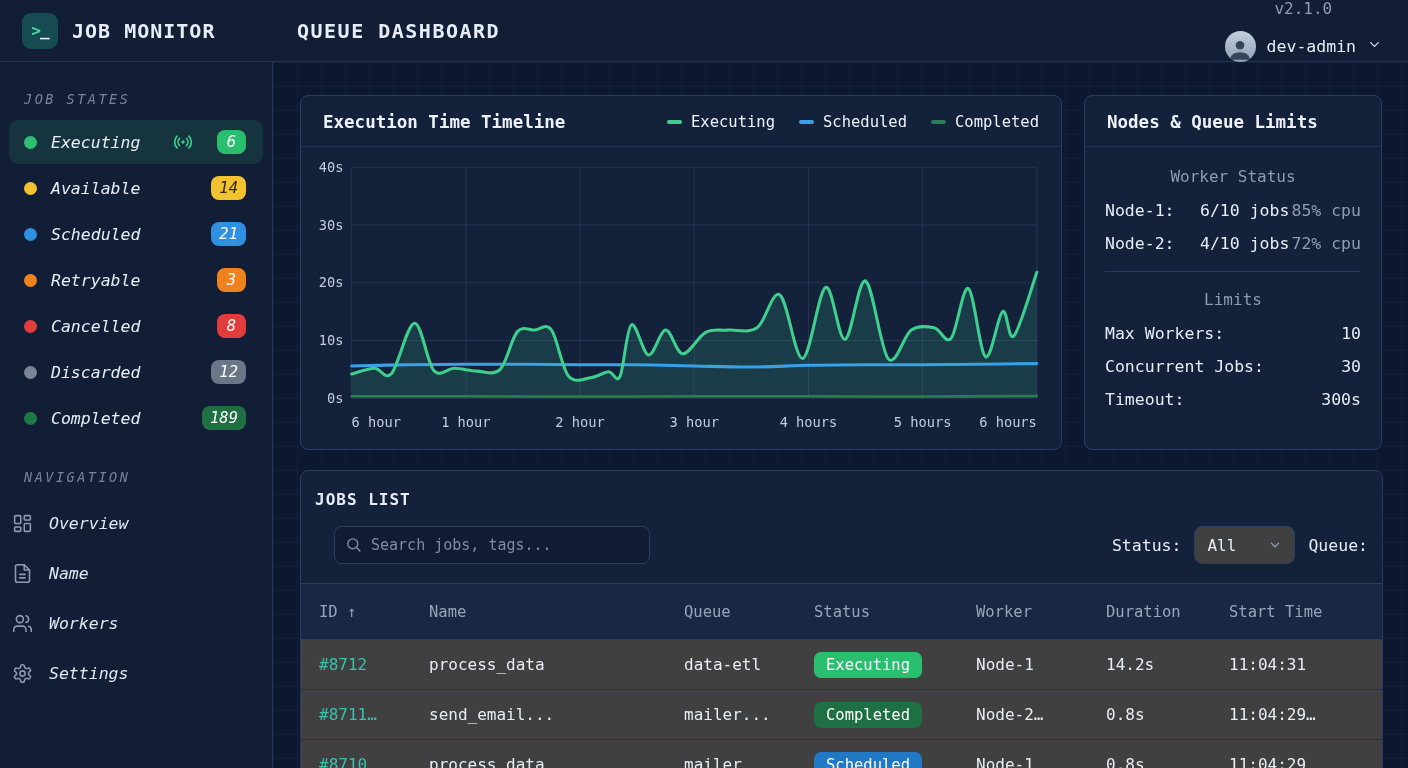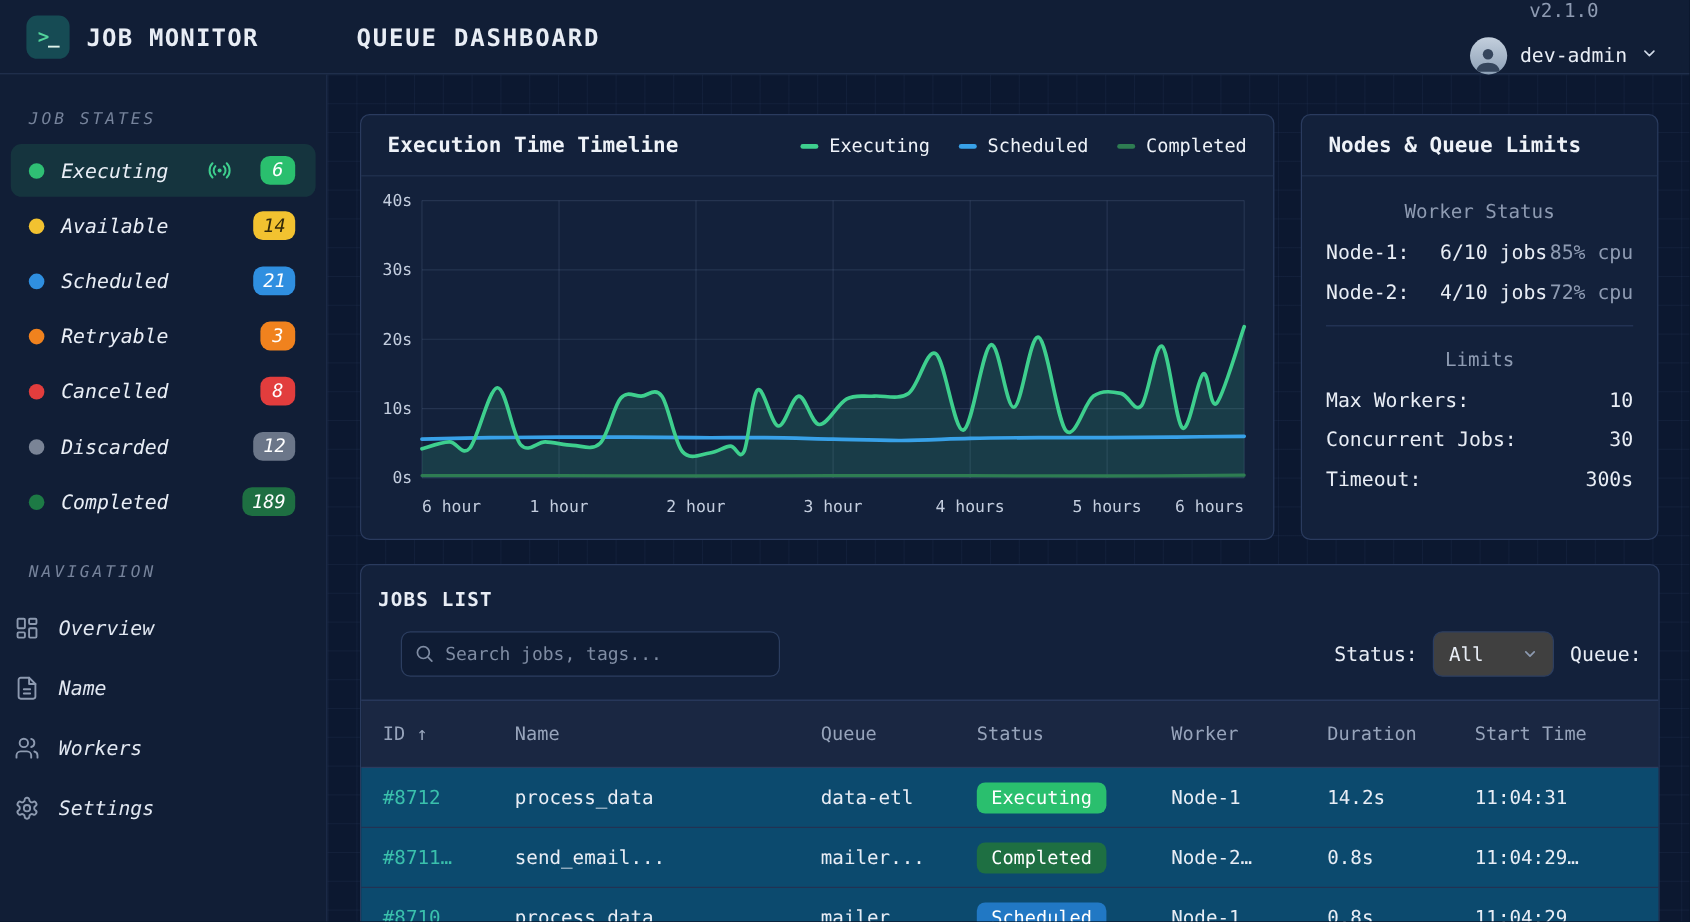--- a/index.html
+++ b/index.html
@@ -125,21 +125,21 @@
   .jobs-table{ margin-top:19px; }
   .t-row{
     display:grid; grid-template-columns:110px 255px 130px 162px 130px 123px 1fr;
     align-items:center; padding:0 18px;
   }
   .t-head{
     height:57px; background:#1a2742; color:#97a4bb; font-size:15.5px;
     border-top:1px solid #2b3c60; border-bottom:1px solid #2b3c60;
   }
   .t-head .cell{ cursor:pointer; }
-  .t-body-row{ height:50px; background:#0c4a6e; border-bottom:1px solid #223253; font-size:16px; cursor:pointer; }
+  .t-body-row{ height:50px; background:#404040; border-bottom:1px solid #223253; font-size:16px; cursor:pointer; }
   .cell-id{ color:#3ac0ac; }
   .status-badge{
     display:inline-block; padding:4px 12px; border-radius:7px; font-size:15.5px; color:#fff;
   }
   .status-badge[data-color="green"]{ background:#2abf6e; }
   .status-badge[data-color="darkgreen"]{ background:#1e6f42; }
   .status-badge[data-color="blue"]{ background:#2178c4; }
 </style>
 </head>
 <body>

